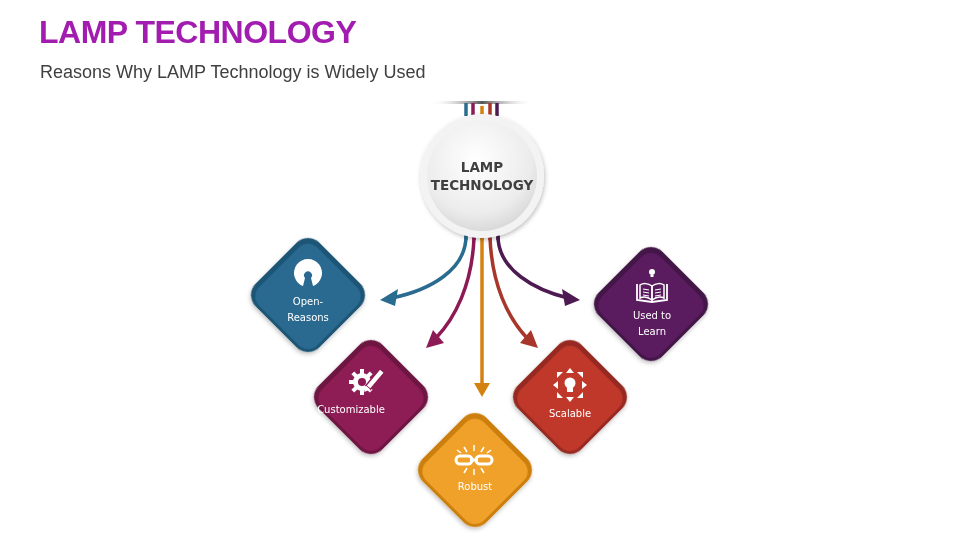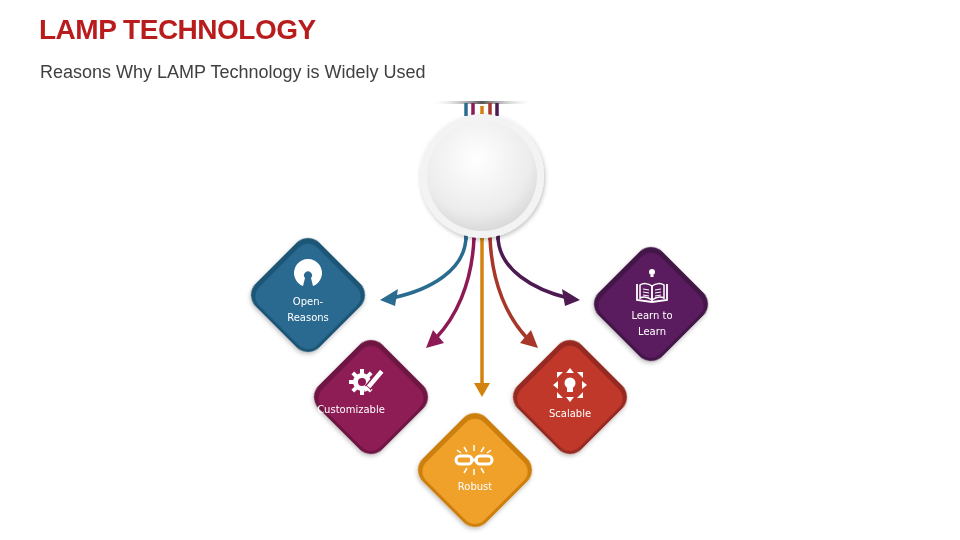--- a/index.html
+++ b/index.html
@@ -1,17 +1,17 @@
 <!DOCTYPE html>
 <html><head>
 <meta charset="utf-8">
 <style>
   html, body { margin:0; padding:0; }
   body { width:960px; height:540px; background:#ffffff; position:relative; overflow:hidden; font-family:"Liberation Sans", sans-serif; }
-  .title { position:absolute; left:39px; top:14px; font-size:28px; font-weight:bold; color:#b91c1c; letter-spacing:-0.5px; font-family:"Liberation Sans", sans-serif; }
+  .title { position:absolute; left:39px; top:14px; font-size:32px; font-weight:bold; color:#a21caf; letter-spacing:-0.5px; font-family:"Liberation Sans", sans-serif; }
   .subtitle { position:absolute; left:40px; top:62px; font-size:18px; color:#404040; font-family:"Liberation Sans", sans-serif; }
   svg.diagram { position:absolute; left:0; top:0; }
   .hub-label { position:absolute; left:420px; top:158px; width:124px; text-align:center; font-size:13.5px; font-weight:bold; color:#404040; line-height:18px; font-family:"DejaVu Sans", sans-serif; }
   .node-label { position:absolute; text-align:center; color:#ffffff; font-size:10px; line-height:16px; width:110px; font-family:"DejaVu Sans", sans-serif; }
 </style>
 </head>
 <body>
 
 <div class="title">LAMP TECHNOLOGY</div>
 <div class="subtitle">Reasons Why LAMP Technology is Widely Used</div>
@@ -152,31 +152,33 @@
         <line x1="-9" y1="0" x2="-3" y2="1"></line>
         <line x1="-9" y1="3" x2="-3" y2="4"></line>
       <line x1="3" y1="-2" x2="9" y2="-3"></line>
         <line x1="3" y1="1" x2="9" y2="0"></line>
         <line x1="3" y1="4" x2="9" y2="3"></line>
     </g>
   </g>
 </svg>
 
 <div class="hub-label">
+  <div>LAMP</div>
+  <div>TECHNOLOGY</div>
 </div>
 
 <div class="node-label" style="left:253px; top:294px;">
   <div>Open-</div>
   <div>Reasons</div>
 </div>
 <div class="node-label" style="left:296px; top:402px;">
   <div>Customizable</div>
 </div>
 <div class="node-label" style="left:420px; top:479px;">
   <div>Robust</div>
 </div>
 <div class="node-label" style="left:515px; top:406px;">
   <div>Scalable</div>
 </div>
 <div class="node-label" style="left:597px; top:308px;">
-  <div>Learn to</div>
+  <div>Used to</div>
   <div>Learn</div>
 </div>
 
 </body></html>

